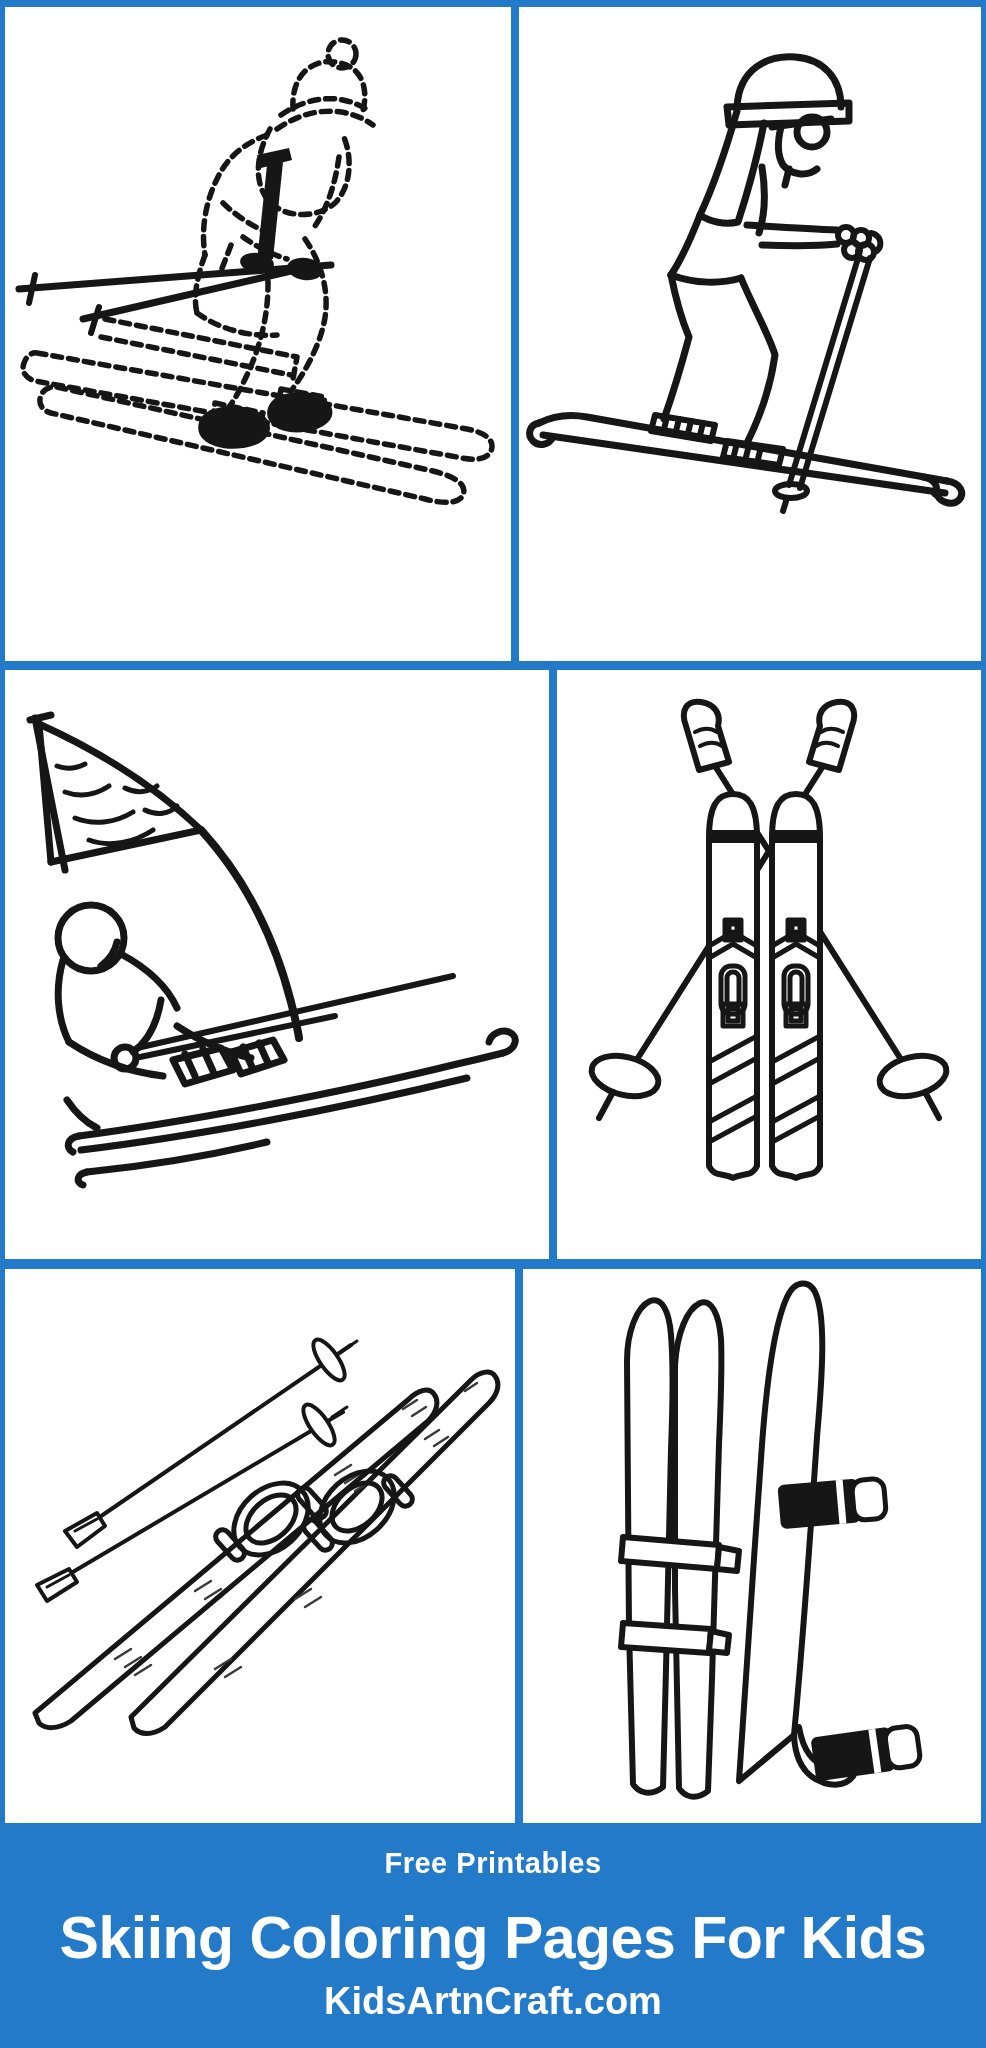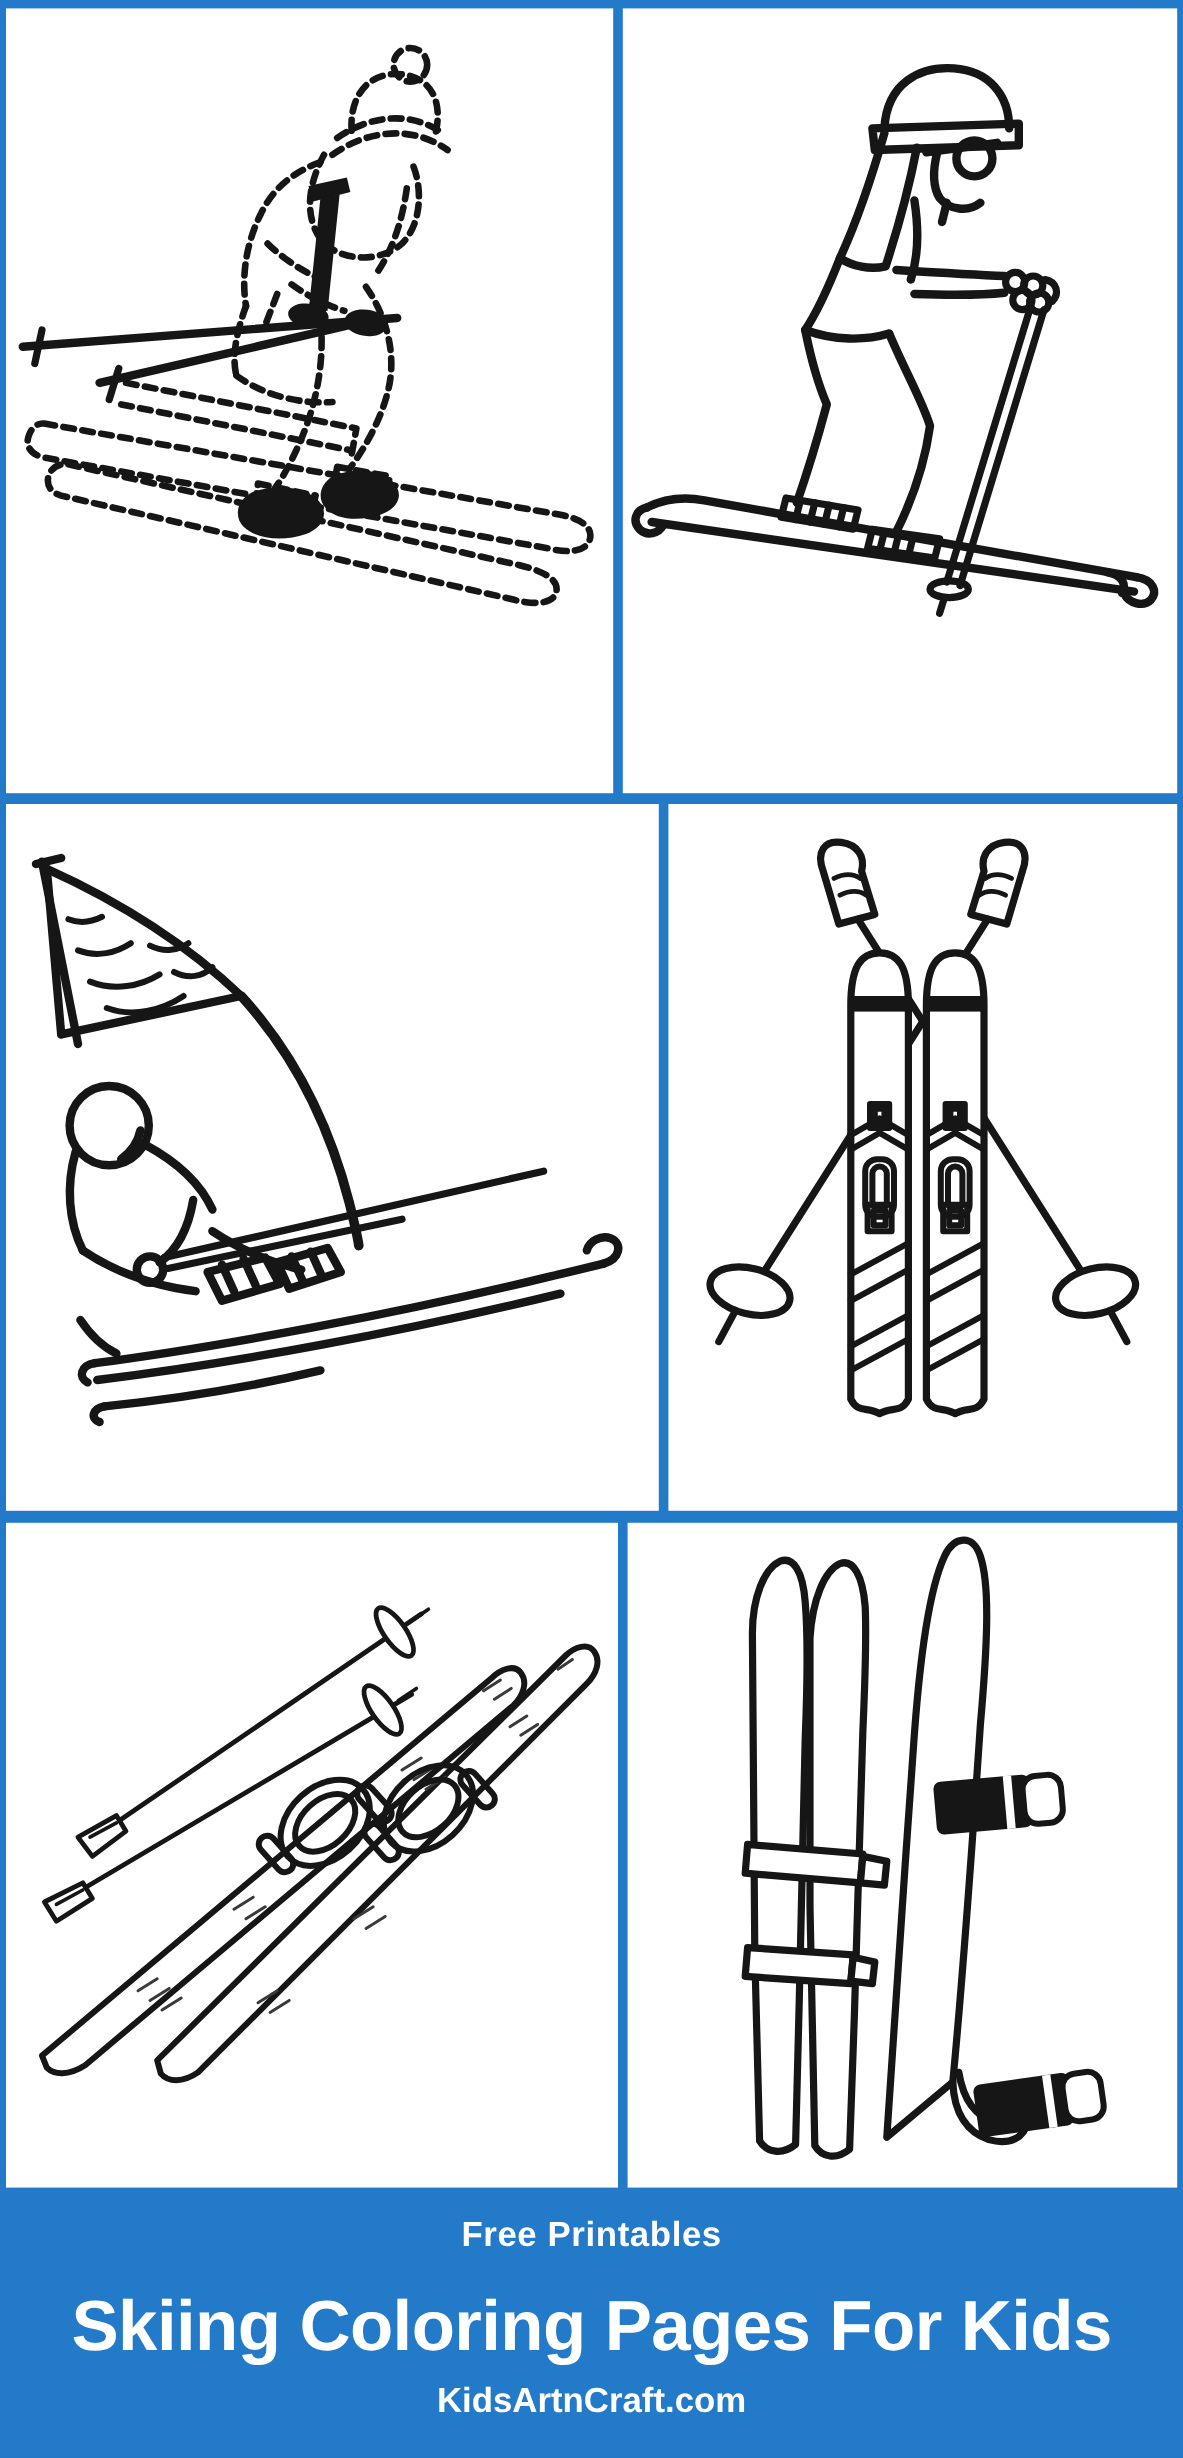--- a/index.html
+++ b/index.html
@@ -15,21 +15,21 @@
     position:absolute;left:0;top:1823px;width:986px;height:223px;
     text-align:center;color:#ffffff;
   }
   .eyebrow{
     margin-top:21px;font-size:29px;font-weight:bold;letter-spacing:.5px;line-height:38px;
   }
   .title{
     margin-top:21px;font-size:59px;font-weight:bold;letter-spacing:-.5px;line-height:70px;white-space:nowrap;
   }
   .website{
-    margin-top:10px;font-size:29px;font-weight:bold;line-height:36px;
+    margin-top:10px;font-size:38px;font-weight:bold;line-height:36px;
   }
 </style>
 </head>
 <body>
 
 <div class="collage">
 
   <div class="cell" style="left:5px;top:7px;width:506px;height:654px;">
     <svg viewBox="0 0 506 654">
       <g fill="none" stroke="#161616" stroke-width="5.5" stroke-linecap="round" stroke-linejoin="round" stroke-dasharray="9 7">

